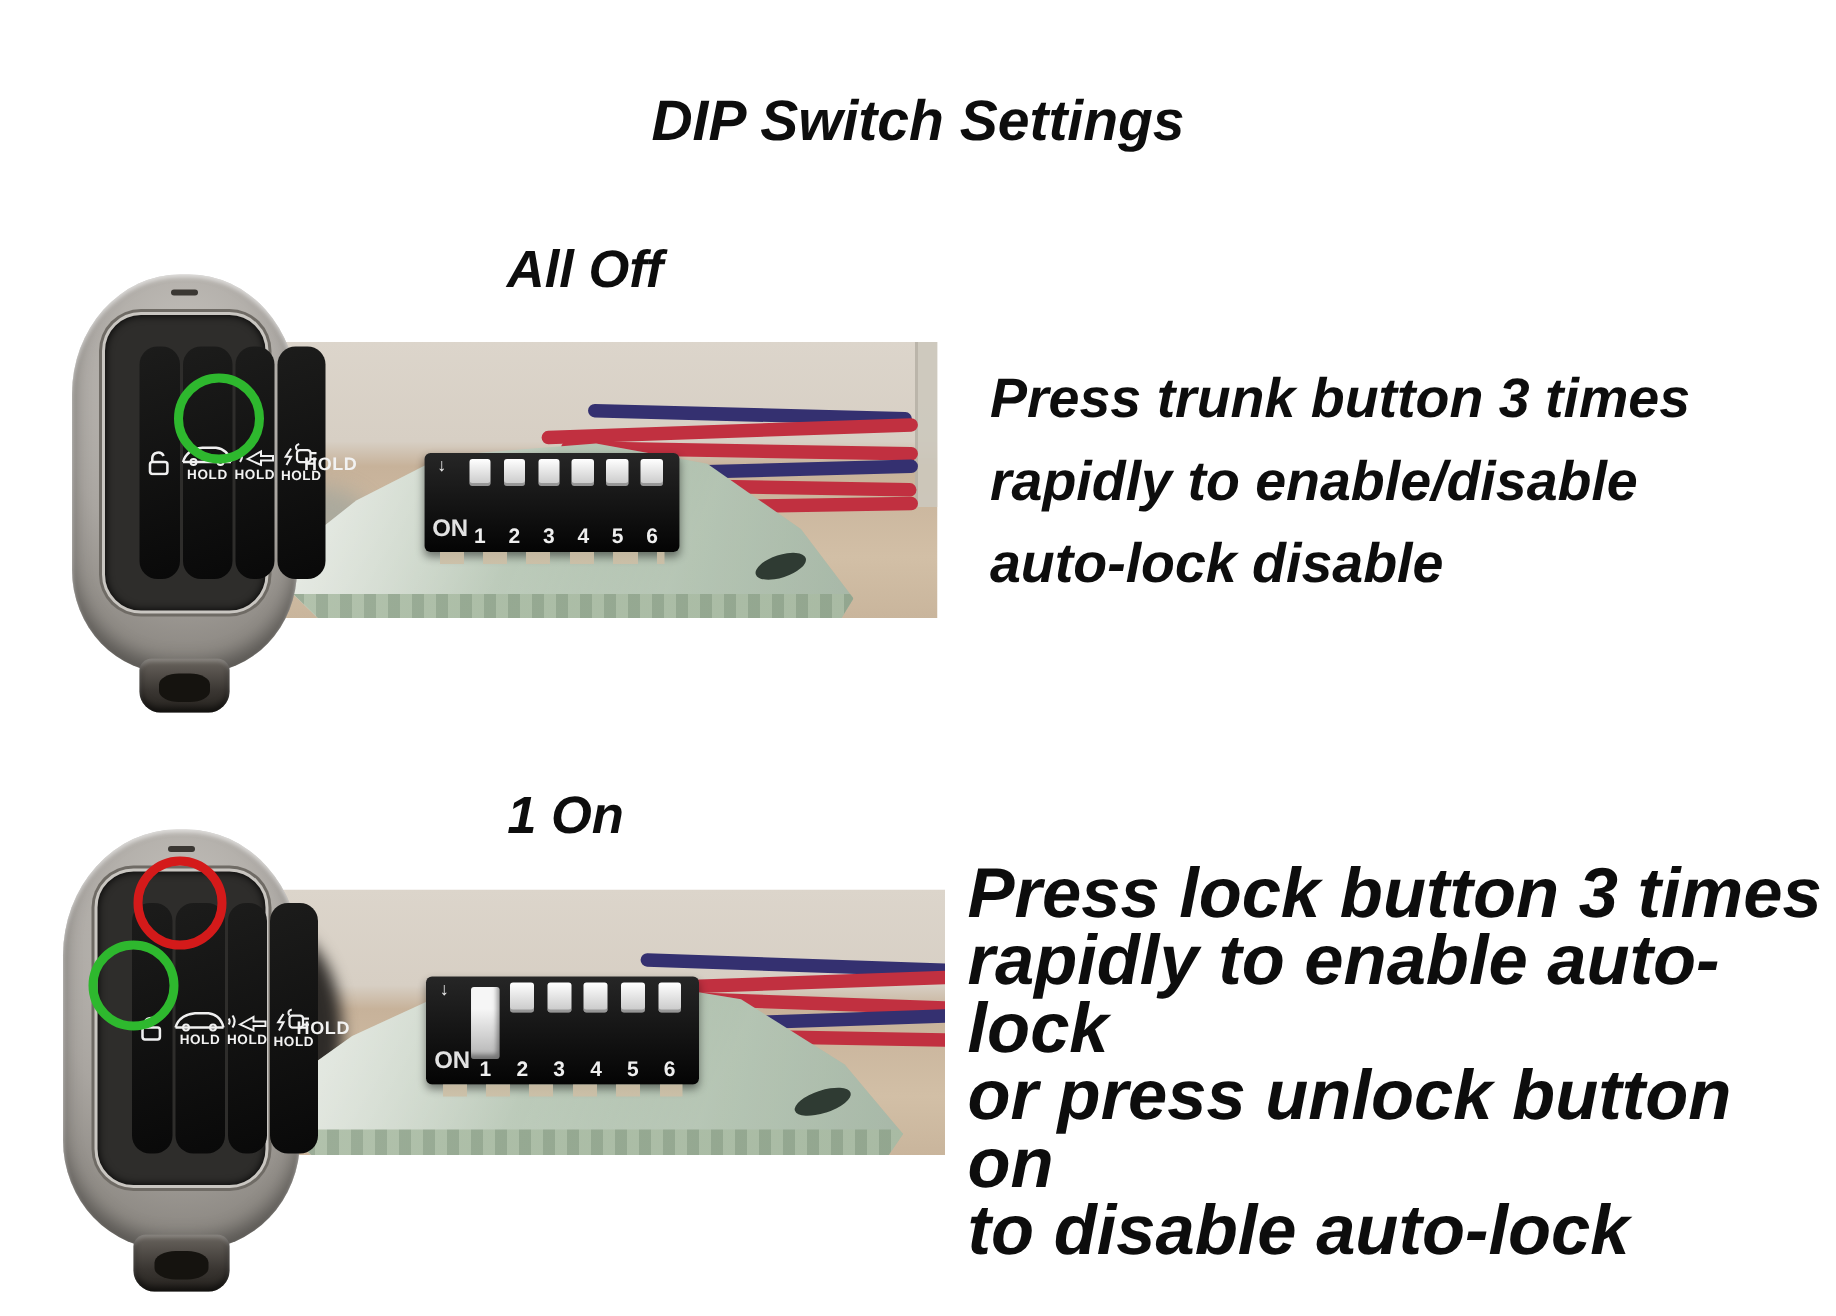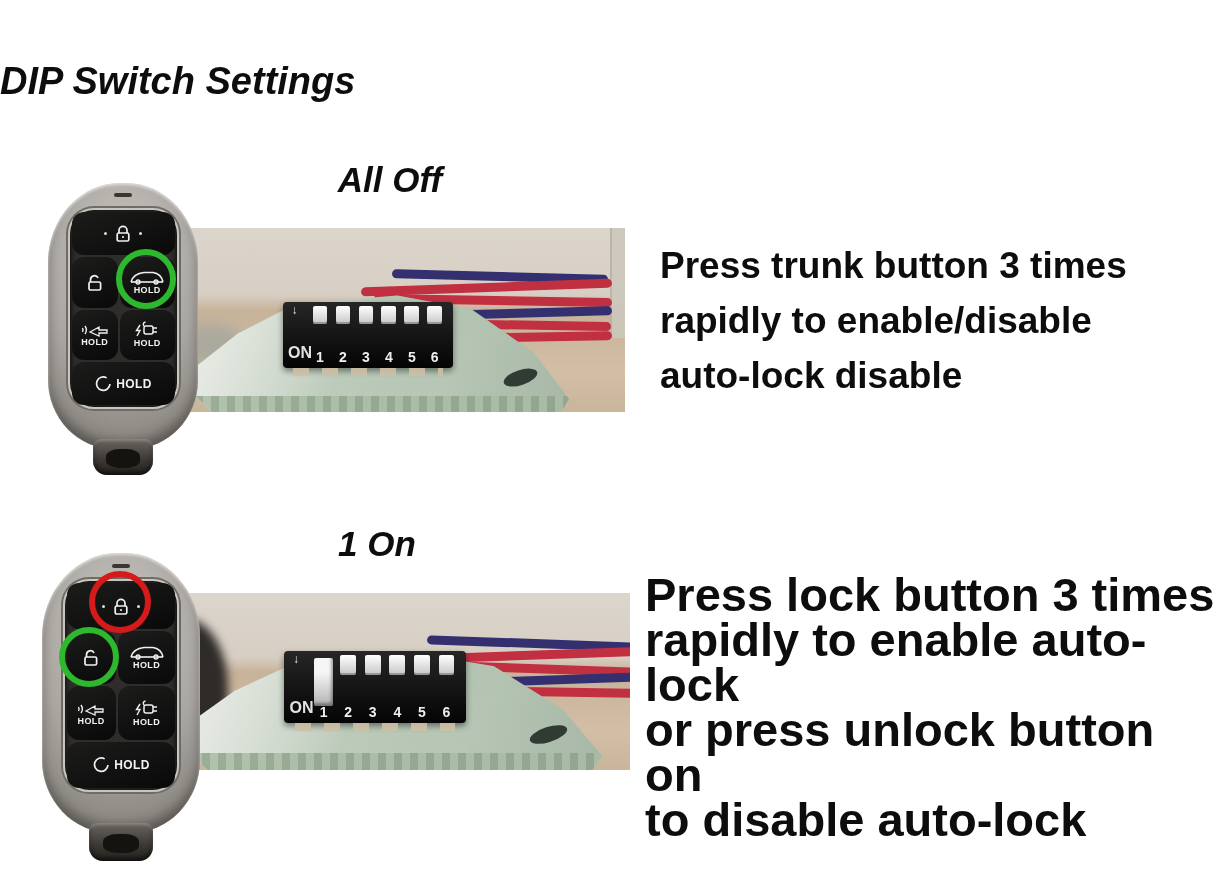--- a/index.html
+++ b/index.html
@@ -1,25 +1,25 @@
 <!DOCTYPE html>
 <html><head>
 <meta charset="utf-8">
 <style>
   html,body { margin:0; padding:0; background:#fff; }
   .canvas { position:relative; width:1224px; height:877px; background:#ffffff;
             font-family:"Liberation Sans", sans-serif; overflow:hidden; color:#0d0d0d; }
 
   
-  .title { position:absolute; top:60px; left:0; width:100%; 
+  .title { position:absolute; top:60px; left:0; width:100%; text-align:center;
            font-size:38px; font-weight:bold; font-style:italic; }
   .sec-label { position:absolute; font-size:35px; font-weight:bold; font-style:italic; text-align:center; }
   #label-a { left:230px; top:160px; width:320px; }
   #label-b { left:242px; top:524px; width:270px; }
-  .instr { position:absolute; font-weight:bold; }
+  .instr { position:absolute; font-weight:bold; font-style:italic; }
   #instr-a { left:660px; top:238px; font-size:37px; line-height:55px; }
   #instr-b { left:645px; top:572px; font-size:47px; line-height:45px; }
 
   
   .photo { position:absolute; overflow:hidden; z-index:1; }
   #photo-a { left:185px; top:228px; width:440px; height:184px; }
   #photo-b { left:178px; top:593px; width:452px; height:177px; }
   .photo-bg { position:absolute; inset:0;
       background:linear-gradient(180deg,#dcd5cb 0%,#d7cfc4 36%,#c7b29a 45%,#d2bfa6 78%,#c9b59c 100%); }
   .photo-corner { position:absolute; right:0; top:0; width:13px; height:60%;
@@ -82,21 +82,21 @@
   #fob-b { left:42px; top:553px; width:158px; height:308px; }
   .fob-body { position:absolute; left:0; top:0; right:0; height:91%;
       background:radial-gradient(120% 100% at 50% 28%,#c9c6c1 0%,#a9a5a0 45%,#807c76 78%,#5f5b56 100%);
       border-radius:48% 48% 44% 44% / 30% 30% 26% 26%;
       box-shadow:inset 0 2px 3px rgba(255,255,255,.6), inset 0 -8px 12px rgba(0,0,0,.35); }
   .fob-slot-top { position:absolute; left:44%; width:12%; top:3.5%; height:4px;
       background:#3a3733; border-radius:3px; }
   .fob-panel { position:absolute; left:13%; right:13%; top:8.5%; height:69%;
       background:#2e2d2b; border-radius:26px; border:2px solid #c9c6c1;
       box-shadow:0 0 0 2px #6f6b65, inset 0 0 6px #000;
-      display:flex; flex-direction:column; padding:2px; gap:2px; box-sizing:border-box; }
+      display:flex; flex-direction:row; padding:21px; gap:2px; box-sizing:border-box; }
   .frow { display:flex; gap:2px; flex:53; min-height:0; }
   .fbtn { background:linear-gradient(160deg,#1c1c1b,#090909); border-radius:12px;
       display:flex; align-items:center; justify-content:center; flex-direction:column;
       gap:1px; min-height:0; min-width:0; }
   .row-lock, .row-start { flex:46; flex-direction:row; gap:4px; }
   .fbtn.small-left { flex:46; } .fbtn.big-right { flex:54; }
   .hold { font-size:9px; font-weight:bold; letter-spacing:.4px; color:#f2f2f2; line-height:1; }
   .row-start .hold { font-size:12px; }
   .dot { width:3px; height:3px; border-radius:50%; background:#ddd; }
   .fob-keyslot { position:absolute; left:30%; width:40%; bottom:0; height:12.5%;

